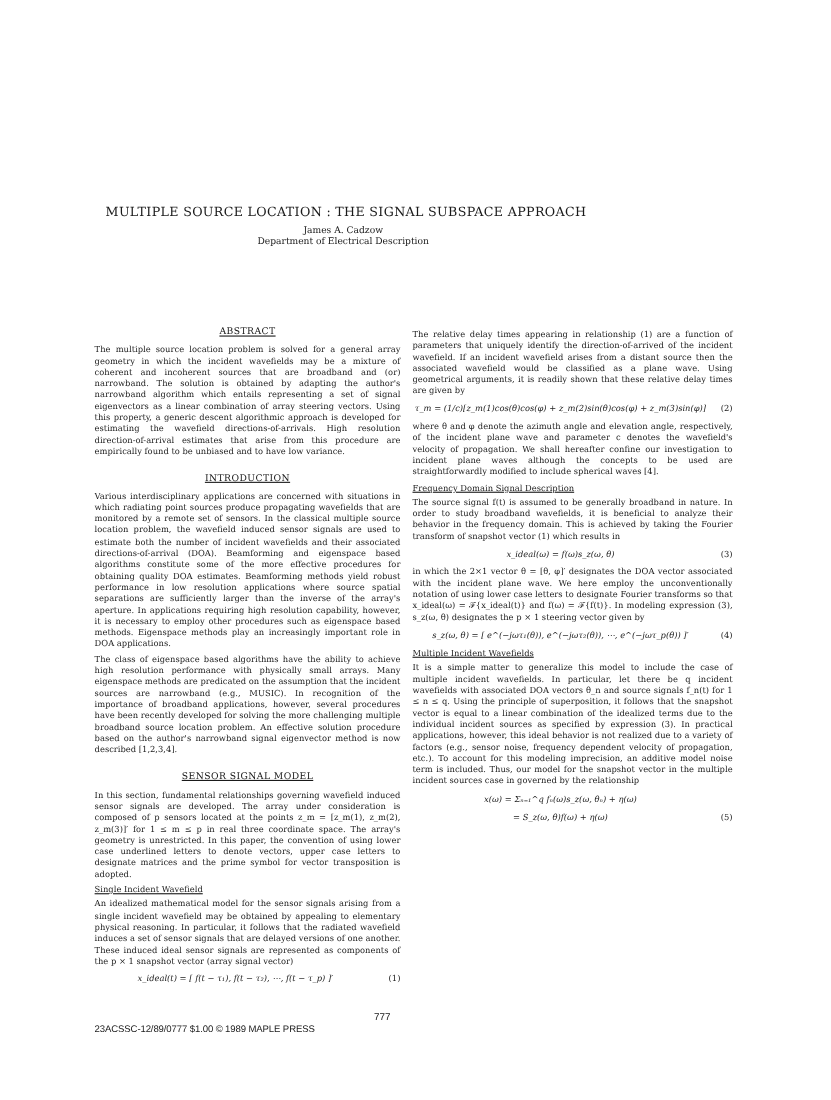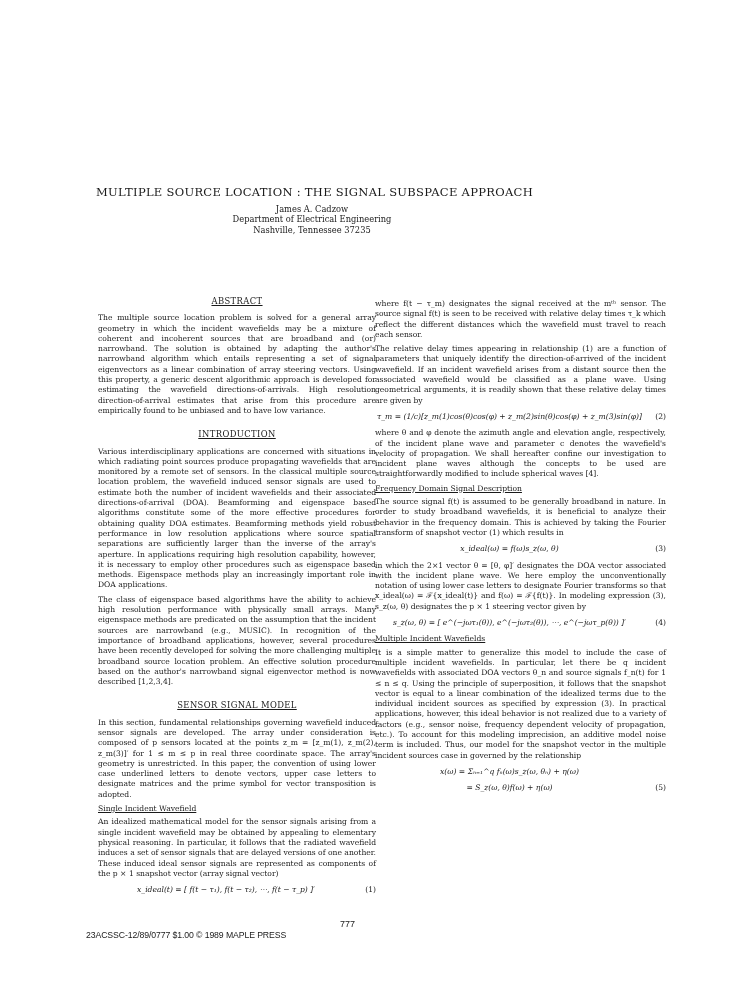--- a/index.html
+++ b/index.html
@@ -3,42 +3,41 @@
 <meta charset="utf-8">
 <style>
   html, body { margin:0; padding:0; }
   body { width:755px; height:1000px; background:#ffffff; position:relative; overflow:hidden;
          font-family:"DejaVu Serif", serif; color:#1a1a1a; }
   .title { position:absolute; left:0; width:629px; top:185px; text-align:center;
            font-size:11.5px; letter-spacing:0.3px; font-weight:normal; }
   .authorblock { position:absolute; left:0; width:624px; top:204px; text-align:center;
                  font-size:8.3px; line-height:10.4px; }
   .col { position:absolute; font-size:7.6px; line-height:10.3px; text-align:justify; }
-  .col.left { left:86px; top:296px; width:278px;margin-left:12px; }
+  .col.left { left:86px; top:296px; width:278px; }
   .col.right { left:375px; top:299px; width:291px; }
   .heading { text-align:center; text-decoration:underline; font-size:8.4px; letter-spacing:0.4px;
              margin:0 0 7px 0; }
   .subhead { text-decoration:underline; margin:2px 0 3px 0; }
   p { margin:0 0 4px 0; }
   .eq { display:flex; justify-content:flex-start; align-items:center; margin:6px 0 6px 0; }
   .eq .expr { flex:1; text-align:center; font-style:italic; }
   .eq .num { width:22px; text-align:right; }
   .gap-sec { height:9px; }
   .footer-page { position:absolute; left:340px; top:919px; font-size:9px; font-family:"Liberation Sans", sans-serif; }
   .footer-code { position:absolute; left:86px; top:930px; font-size:8.7px; font-family:"Liberation Sans", sans-serif; letter-spacing:-0.1px;text-align:center; }
 </style>
 </head>
 <body>
 
 <div class="title">MULTIPLE SOURCE LOCATION : THE SIGNAL SUBSPACE APPROACH</div>
 
 <div class="authorblock">
   <div>James A. Cadzow</div>
-  <div>Department of Electrical Engineering</div>
-  <div>Nashville, Tennessee 37235</div>
+  <div>Department of Electrical Description</div>
 </div>
 
 <div class="col left">
   <div class="heading">ABSTRACT</div>
   <p>The multiple source location problem is solved for a general array geometry in which the incident wavefields may be a mixture of coherent and incoherent sources that are broadband and (or) narrowband. The solution is obtained by adapting the author's narrowband algorithm which entails representing a set of signal eigenvectors as a linear combination of array steering vectors. Using this property, a generic descent algorithmic approach is developed for estimating the wavefield directions-of-arrivals. High resolution direction-of-arrival estimates that arise from this procedure are empirically found to be unbiased and to have low variance.</p>
   <div class="gap-sec"></div>
   <div class="heading">INTRODUCTION</div>
   <p>Various interdisciplinary applications are concerned with situations in which radiating point sources produce propagating wavefields that are monitored by a remote set of sensors. In the classical multiple source location problem, the wavefield induced sensor signals are used to estimate both the number of incident wavefields and their associated directions-of-arrival (DOA). Beamforming and eigenspace based algorithms constitute some of the more effective procedures for obtaining quality DOA estimates. Beamforming methods yield robust performance in low resolution applications where source spatial separations are sufficiently larger than the inverse of the array's aperture. In applications requiring high resolution capability, however, it is necessary to employ other procedures such as eigenspace based methods. Eigenspace methods play an increasingly important role in DOA applications.</p>
   <p>The class of eigenspace based algorithms have the ability to achieve high resolution performance with physically small arrays. Many eigenspace methods are predicated on the assumption that the incident sources are narrowband (e.g., MUSIC). In recognition of the importance of broadband applications, however, several procedures have been recently developed for solving the more challenging multiple broadband source location problem. An effective solution procedure based on the author's narrowband signal eigenvector method is now described [1,2,3,4].</p>
   <div class="gap-sec"></div>
@@ -46,21 +45,20 @@
   <p>In this section, fundamental relationships governing wavefield induced sensor signals are developed. The array under consideration is composed of p sensors located at the points z_m = [z_m(1), z_m(2), z_m(3)]′ for 1 ≤ m ≤ p in real three coordinate space. The array's geometry is unrestricted. In this paper, the convention of using lower case underlined letters to denote vectors, upper case letters to designate matrices and the prime symbol for vector transposition is adopted.</p>
   <div class="subhead">Single Incident Wavefield</div>
   <p>An idealized mathematical model for the sensor signals arising from a single incident wavefield may be obtained by appealing to elementary physical reasoning. In particular, it follows that the radiated wavefield induces a set of sensor signals that are delayed versions of one another. These induced ideal sensor signals are represented as components of the p × 1 snapshot vector (array signal vector)</p>
   <div class="eq">
     <span class="expr">x_ideal(t) = [ f(t − τ₁), f(t − τ₂), ⋯, f(t − τ_p) ]′</span>
     <span class="num">(1)</span>
   </div>
 </div>
 
 <div class="col right">
-  <p>where f(t − τ_m) designates the signal received at the mᵗʰ sensor. The source signal f(t) is seen to be received with relative delay times τ_k which reflect the different distances which the wavefield must travel to reach each sensor.</p>
   <p>The relative delay times appearing in relationship (1) are a function of parameters that uniquely identify the direction-of-arrived of the incident wavefield. If an incident wavefield arises from a distant source then the associated wavefield would be classified as a plane wave. Using geometrical arguments, it is readily shown that these relative delay times are given by</p>
   <div class="eq">
     <span class="expr">τ_m = (1/c)[z_m(1)cos(θ)cos(φ) + z_m(2)sin(θ)cos(φ) + z_m(3)sin(φ)]</span>
     <span class="num">(2)</span>
   </div>
   <p>where θ and φ denote the azimuth angle and elevation angle, respectively, of the incident plane wave and parameter c denotes the wavefield's velocity of propagation. We shall hereafter confine our investigation to incident plane waves although the concepts to be used are straightforwardly modified to include spherical waves [4].</p>
   <div class="subhead">Frequency Domain Signal Description</div>
   <p>The source signal f(t) is assumed to be generally broadband in nature. In order to study broadband wavefields, it is beneficial to analyze their behavior in the frequency domain. This is achieved by taking the Fourier transform of snapshot vector (1) which results in</p>
   <div class="eq">
     <span class="expr">x_ideal(ω) = f(ω)s_z(ω, θ)</span>

